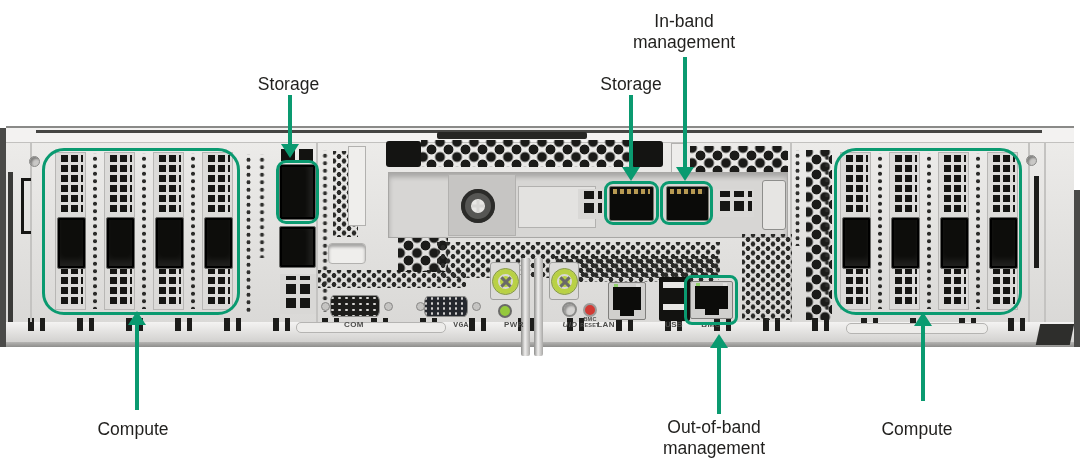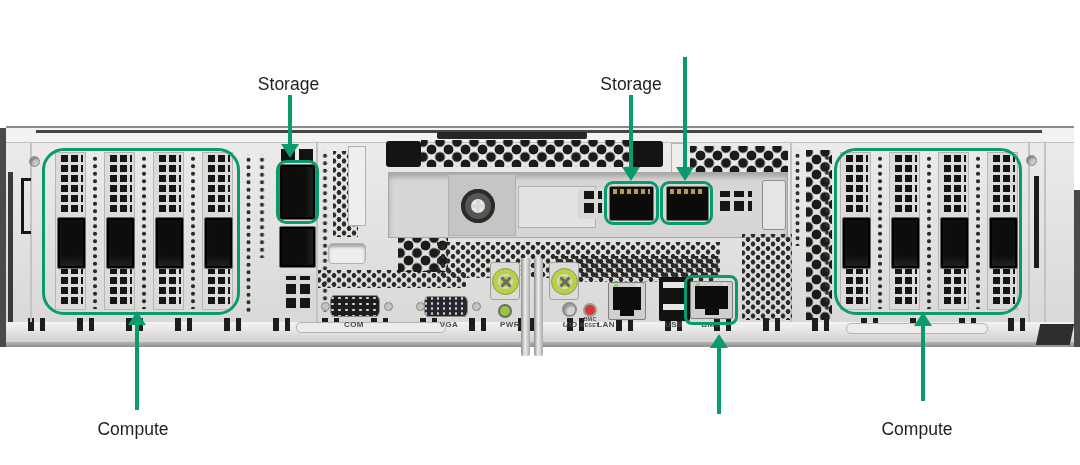--- a/index.html
+++ b/index.html
@@ -218,22 +218,22 @@
     <div class="led" style="left:5px;background:#8fd06a;"></div>
     <div class="led" style="right:5px;background:#e0dfdd;"></div>
   </div>
   <div class="abs usb" style="left:659px;top:277px;width:31px;height:44px;"></div>
   <div class="abs rj45" style="left:690px;top:281px;width:43px;height:38px;">
     <div class="led" style="left:5px;background:#8fd06a;"></div>
     <div class="led" style="right:5px;background:#e0dfdd;"></div>
   </div>
 
   <div class="abs iolabel" style="left:334px;top:320px;width:40px;">COM</div>
-  <div class="abs iolabel" style="left:429px;top:320px;width:40px;">VGA</div>
-  <div class="abs iolabel" style="left:486px;top:320px;width:48px;">PWR</div>
+  <div class="abs iolabel" style="left:441px;top:320px;width:40px;font-family:Liberation Mono, monospace;">VGA</div>
+  <div class="abs iolabel" style="left:486px;top:320px;width:56px;">PWR</div>
   <div class="abs iolabel" style="left:550px;top:320px;width:40px;font-style:italic;">UID</div>
   <div class="abs iolabel tiny" style="left:577px;top:316px;width:26px;">BMC RESET</div>
   <div class="abs iolabel" style="left:586px;top:320px;width:40px;">LAN</div>
   <div class="abs iolabel" style="left:654px;top:320px;width:40px;">USB</div>
   <div class="abs iolabel" style="left:691px;top:320px;width:40px;">BMC</div>
 
   <div class="abs dotcol" style="left:822px;top:152px;width:10px;height:160px;"></div>
   <div class="abs card" style="left:840px;">
       <div class="vt"></div>
       <div class="qsfp"></div>
@@ -278,16 +278,18 @@
   <div class="abs aline" style="left:135px;top:324px;height:86px;"></div>
 
   <div class="abs ahead-up" style="left:914px;top:312px;"></div>
   <div class="abs aline" style="left:921px;top:325px;height:76px;"></div>
 
   <div class="abs ahead-up" style="left:710px;top:334px;"></div>
   <div class="abs aline" style="left:717px;top:347px;height:67px;"></div>
 
   <div class="abs anno" style="left:236px;top:74px;width:105px;">Storage</div>
   <div class="abs anno" style="left:578px;top:74px;width:106px;">Storage</div>
+  <div class="abs anno" style="left:622px;top:11px;width:124px;">In-band management</div>
   <div class="abs anno" style="left:73px;top:419px;width:120px;">Compute</div>
   <div class="abs anno" style="left:857px;top:419px;width:120px;">Compute</div>
+  <div class="abs anno" style="left:629px;top:417px;width:170px;">Out-of-band management</div>
 
 </div>
 
 </body></html>

